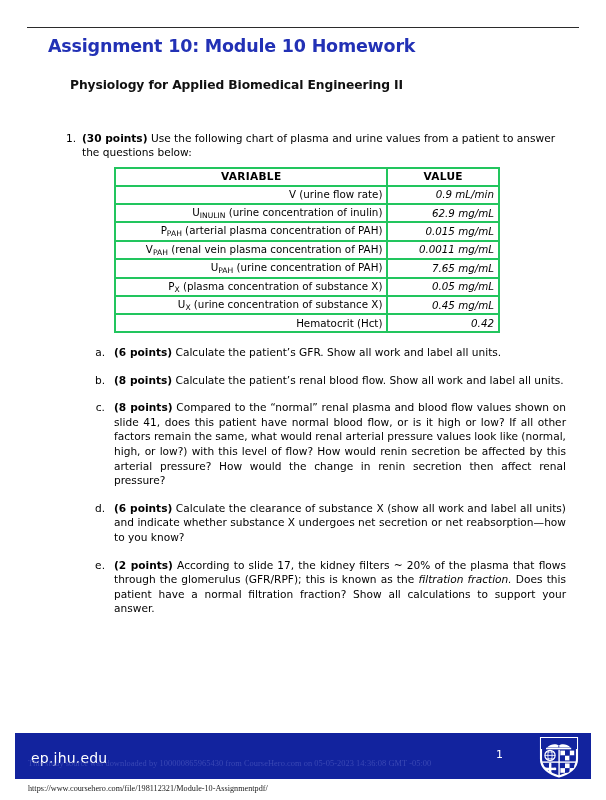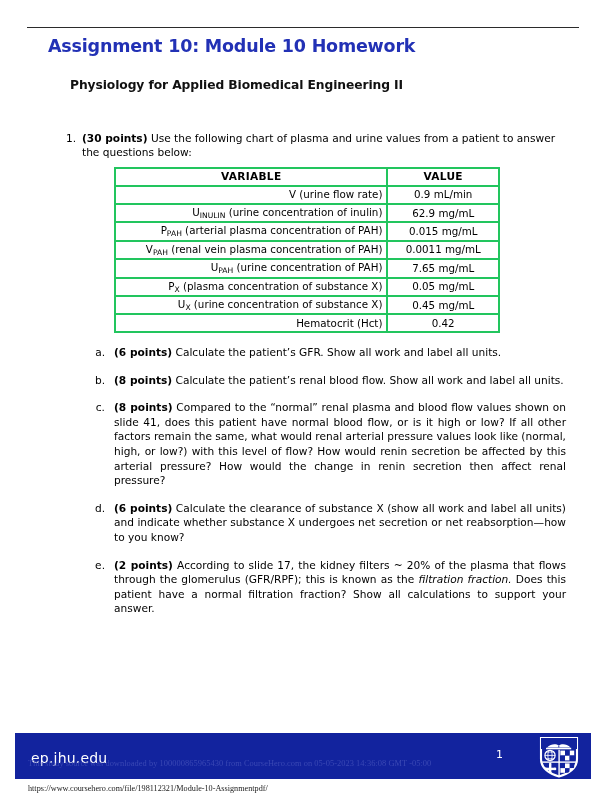--- a/index.html
+++ b/index.html
@@ -95,21 +95,21 @@
     height: 14px;
     vertical-align: middle;
   }
   .data-table th {
     font-weight: bold;
     text-align: center;
     font-size: 10.6px;
     letter-spacing: 0.3px;
   }
   .data-table td.var-cell { text-align: right; width: 273px; }
-  .data-table td.val-cell { text-align: center; width: 105px; }
+  .data-table td.val-cell { text-align: right; width: 105px; font-style: italic; }
   .caps-sub {
     font-size: 7.6px;
     vertical-align: baseline;
     position: relative;
     top: 2px;
     text-transform: uppercase;
   }
 
   
   .sub-list {

